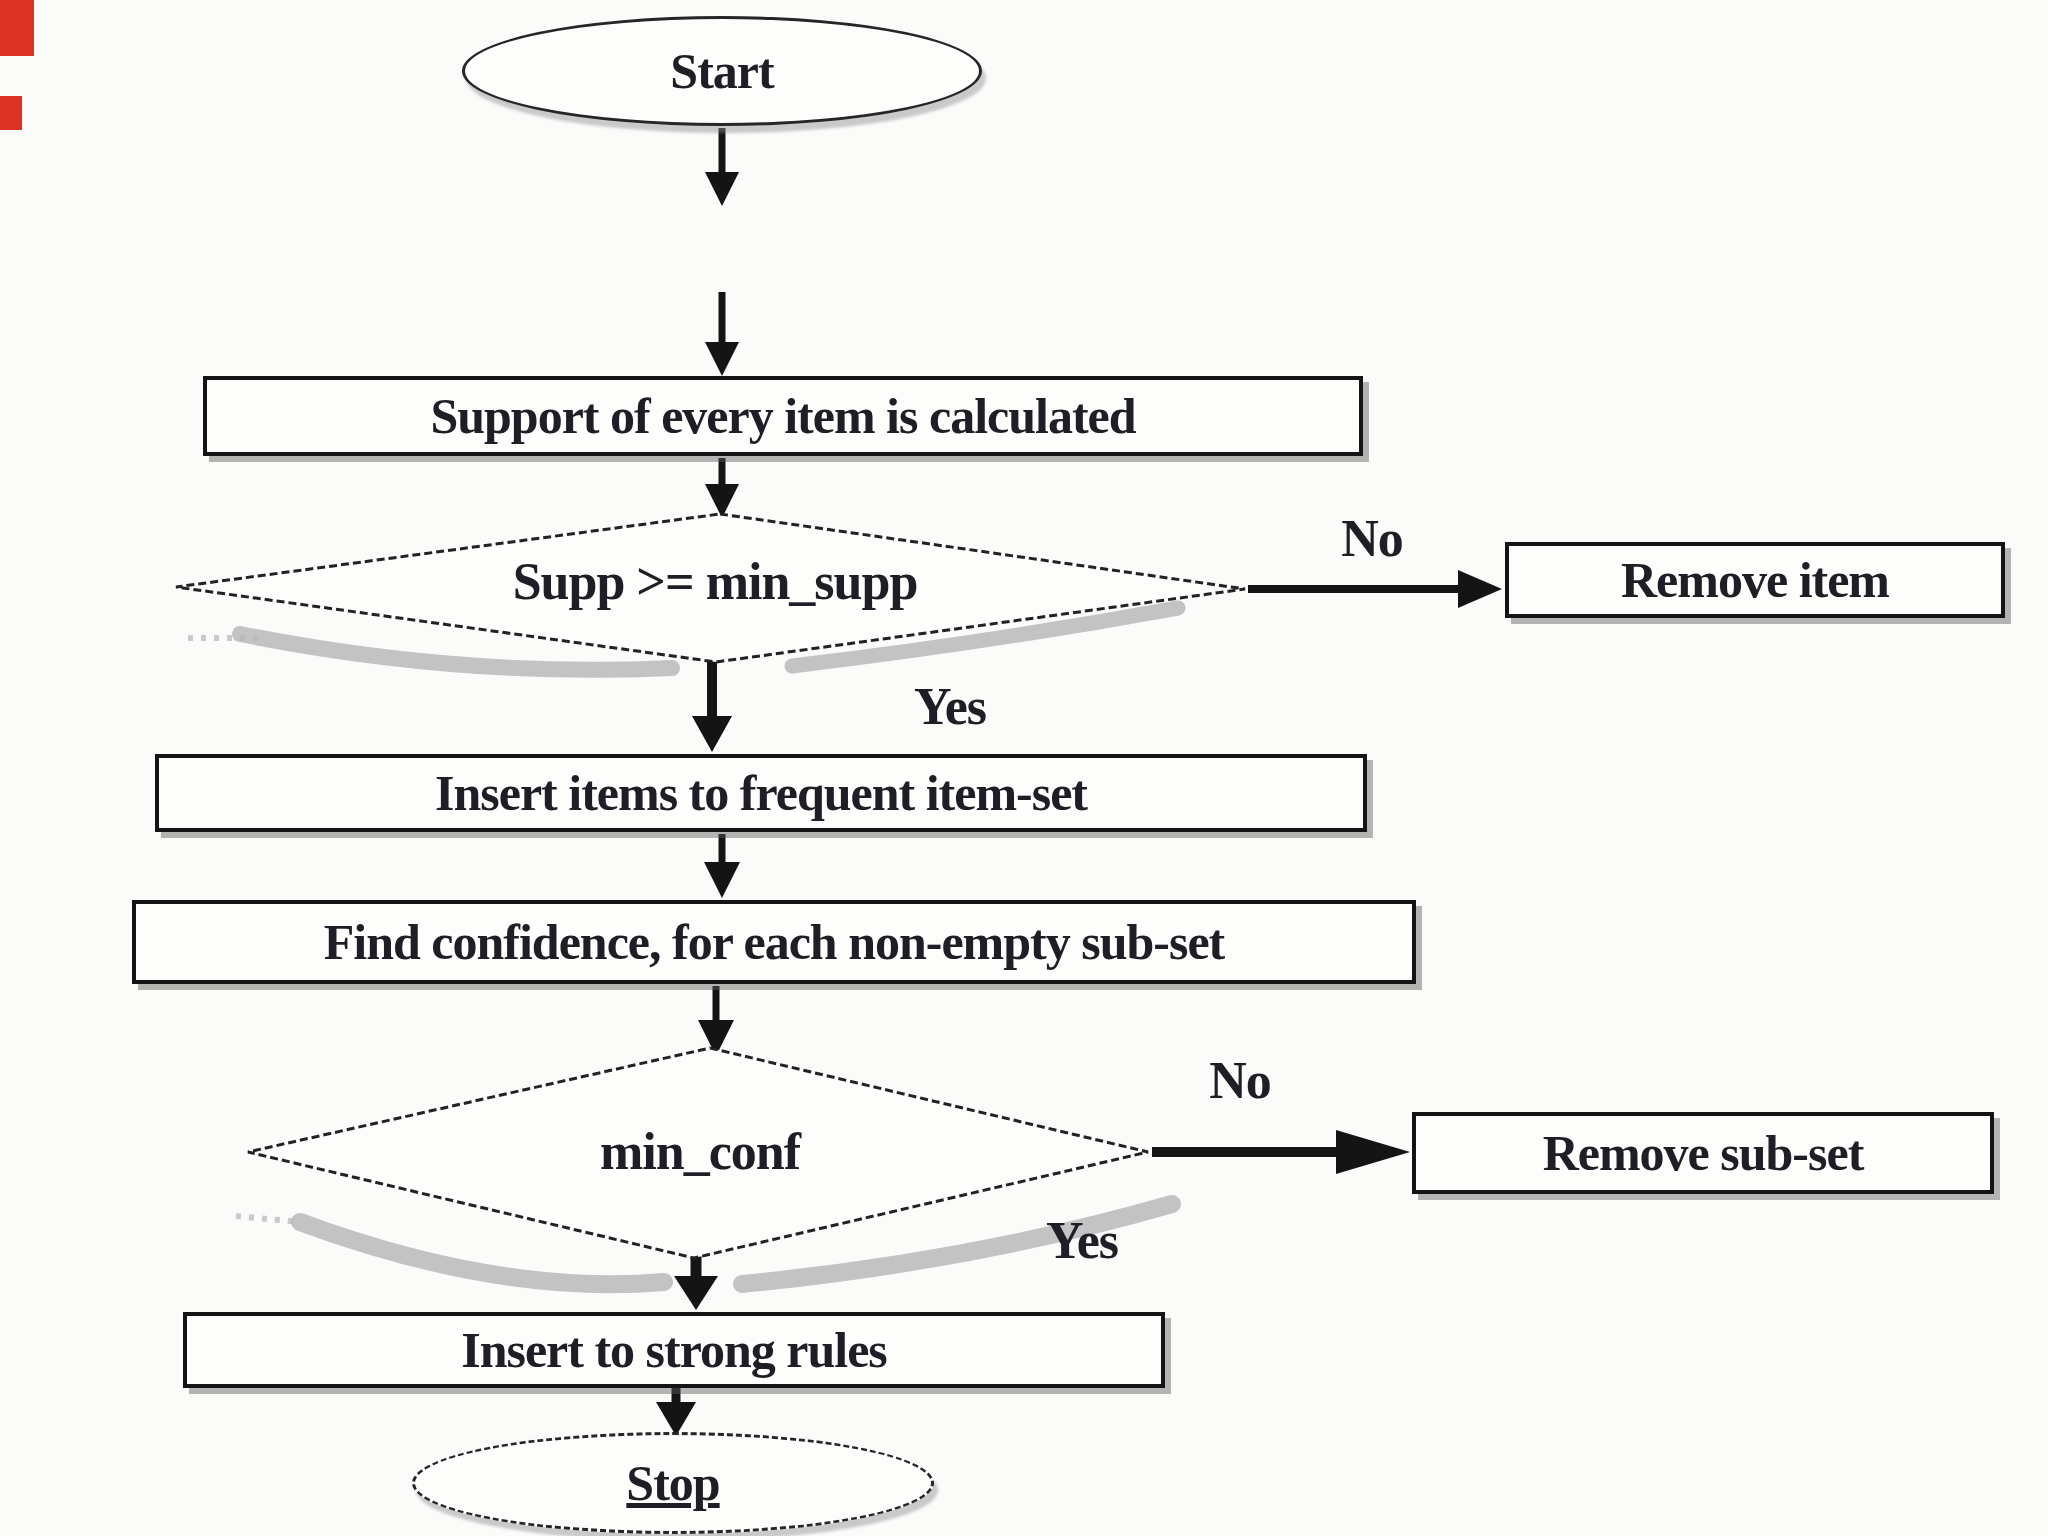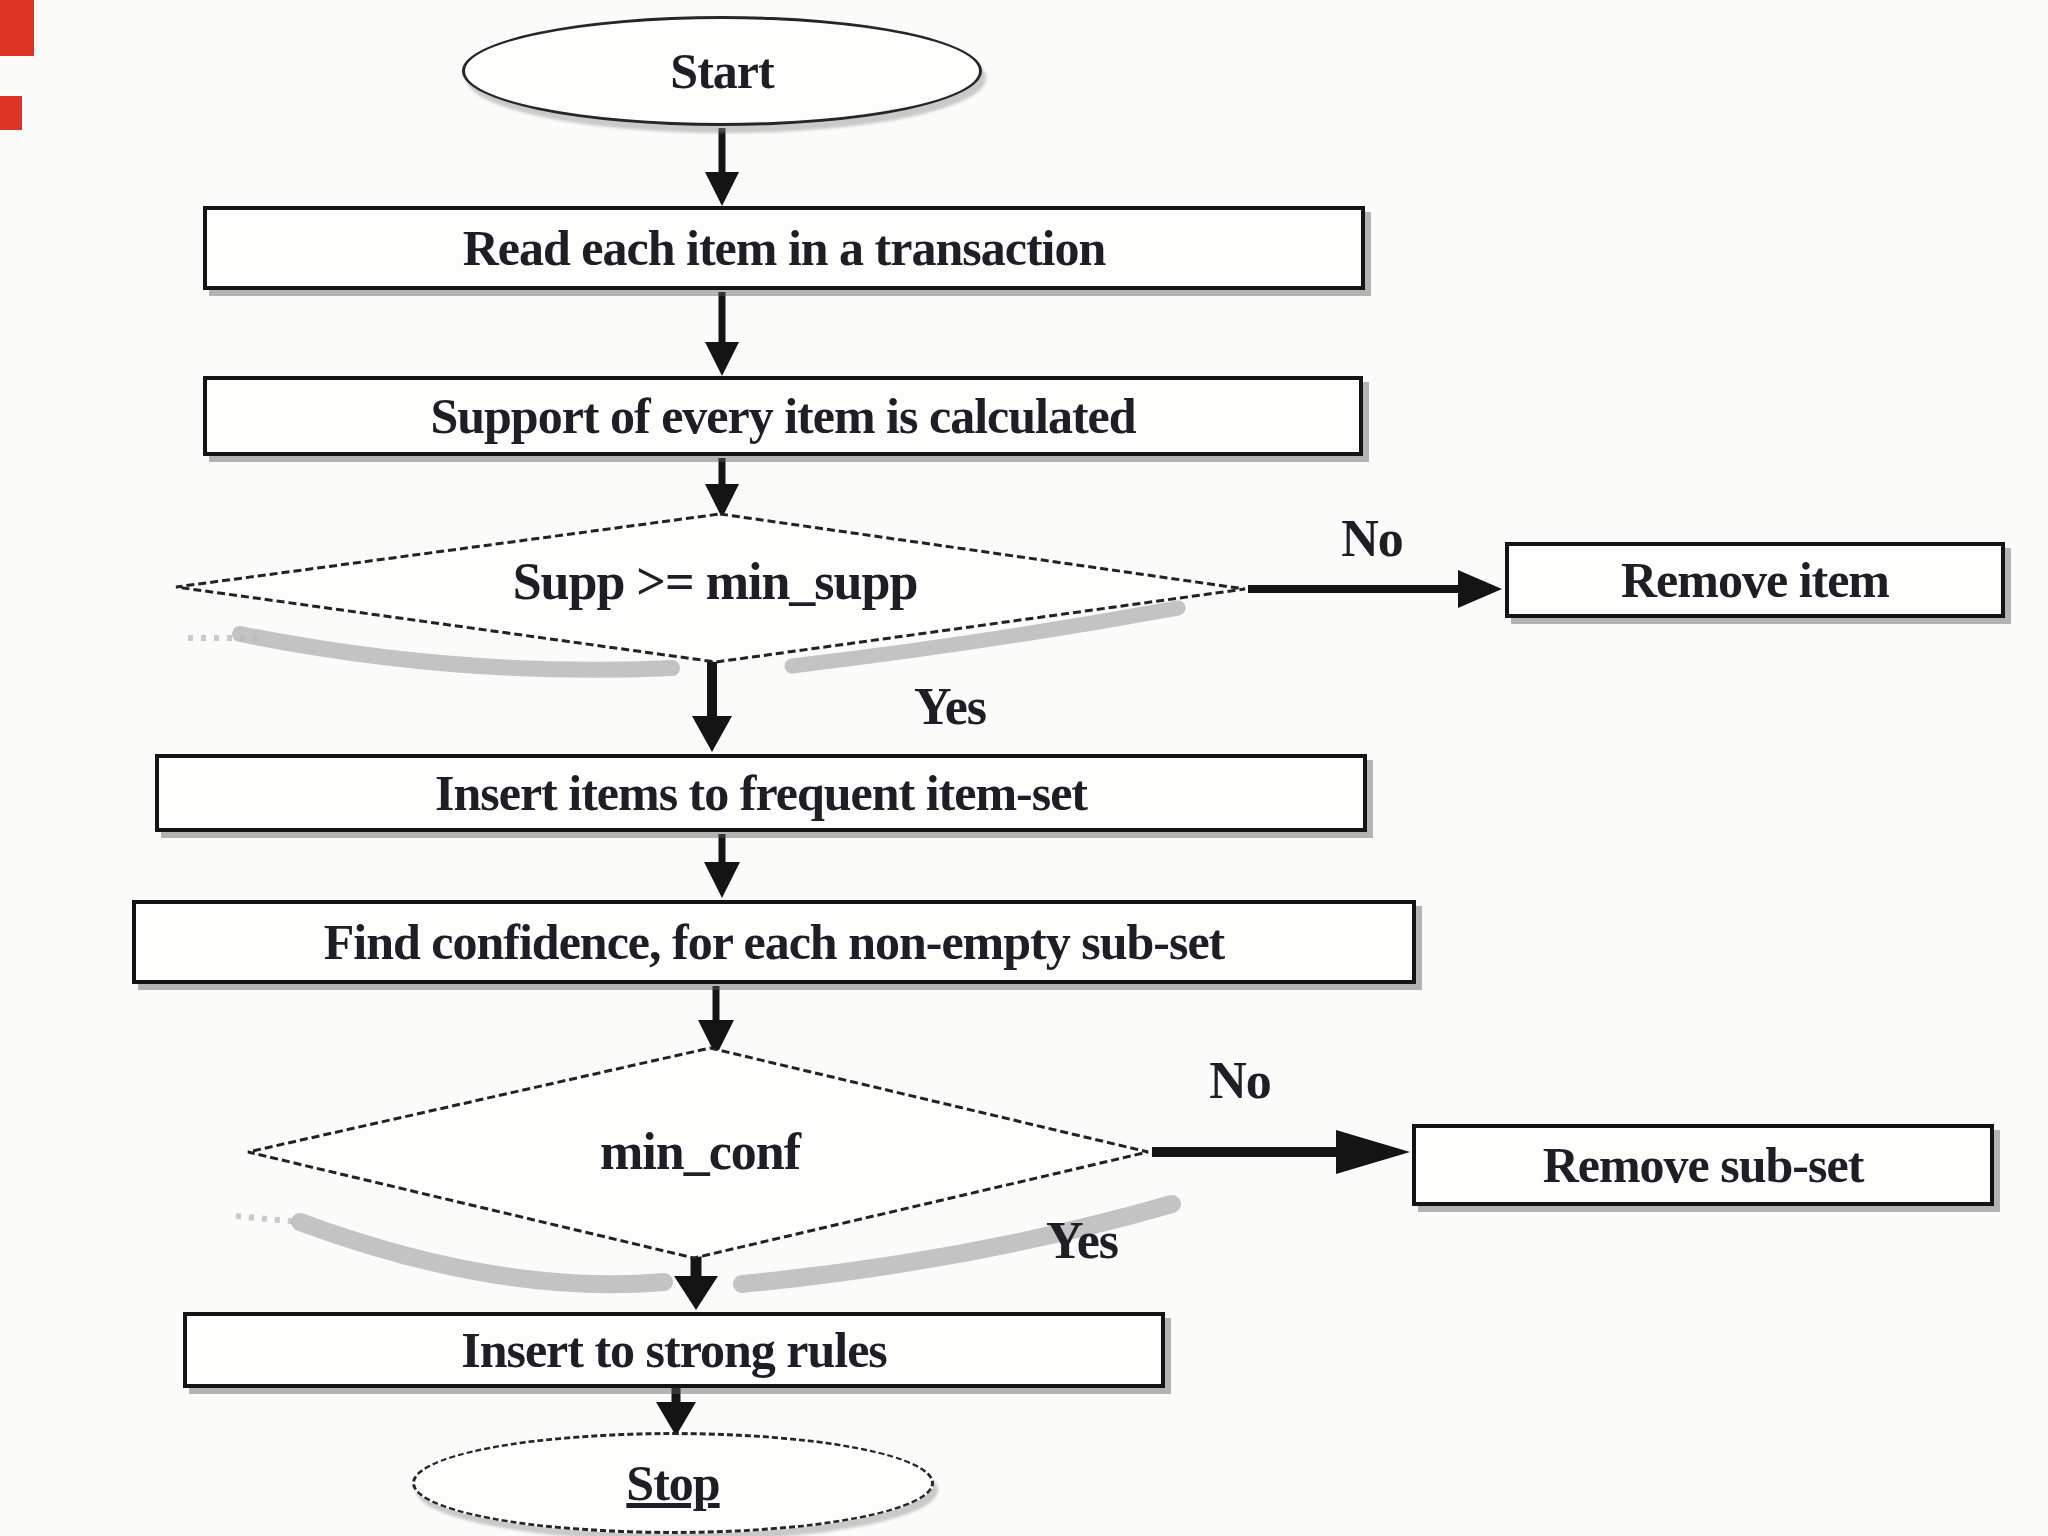--- a/index.html
+++ b/index.html
@@ -111,23 +111,20 @@
     </g>
 
     <polygon class="diamond-shape" points="720,514 1245,589 716,662 176,587"></polygon>
     <polygon class="diamond-shape" points="710,1048 1148,1152 694,1258 248,1152"></polygon>
   </svg>
 
   <div class="node terminator" style="left:462px;top:16px;width:520px;height:110px;">
     <span>Start</span>
   </div>
 
-  <div class="node process" style="left:203px;top:206px;width:1162px;height:84px;">
-    <span>Read each item in a transaction</span>
-  </div>
 
   <div class="node process" style="left:203px;top:376px;width:1160px;height:80px;justify-content:center;">
     <span>Support of every item is calculated</span>
   </div>
 
   <div class="diamond-text" style="left:415px;top:552px;width:600px;height:60px;">Supp &gt;= min_supp</div>
 
   <div class="node process" style="left:155px;top:754px;width:1212px;height:78px;">
     <span>Insert items to frequent item-set</span>
   </div>
@@ -137,21 +134,21 @@
   </div>
 
   <div class="node process" style="left:132px;top:900px;width:1284px;height:84px;">
     <span>Find confidence, for each non-empty sub-set</span>
   </div>
 
   <div class="diamond-text" style="left:440px;top:1092px;width:520px;height:120px;">
     <div>min_conf</div>
   </div>
 
-  <div class="node process" style="left:1412px;top:1112px;width:582px;height:82px;margin-top:12px;">
+  <div class="node process" style="left:1412px;top:1112px;width:582px;height:82px;">
     <span>Remove sub-set</span>
   </div>
 
   <div class="node process" style="left:183px;top:1312px;width:982px;height:76px;">
     <span>Insert to strong rules</span>
   </div>
 
   <div class="node terminator" style="left:412px;top:1432px;width:522px;height:102px;border-style:dashed;text-decoration:underline;">
     <span>Stop</span>
   </div>

